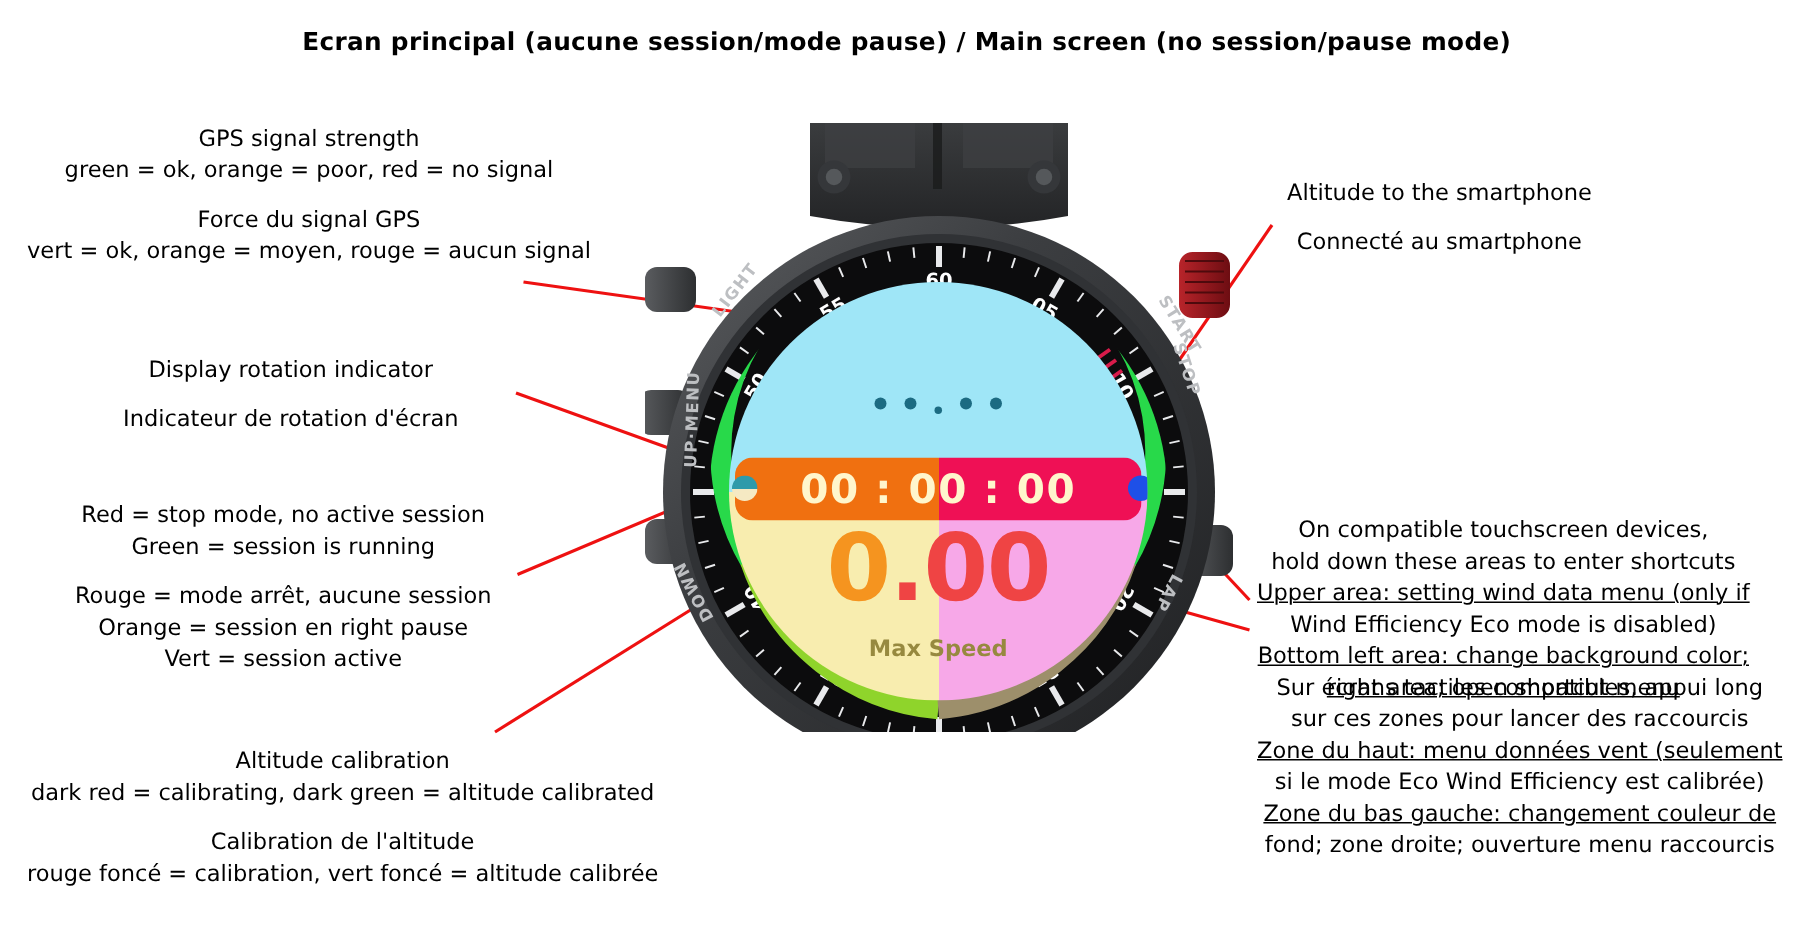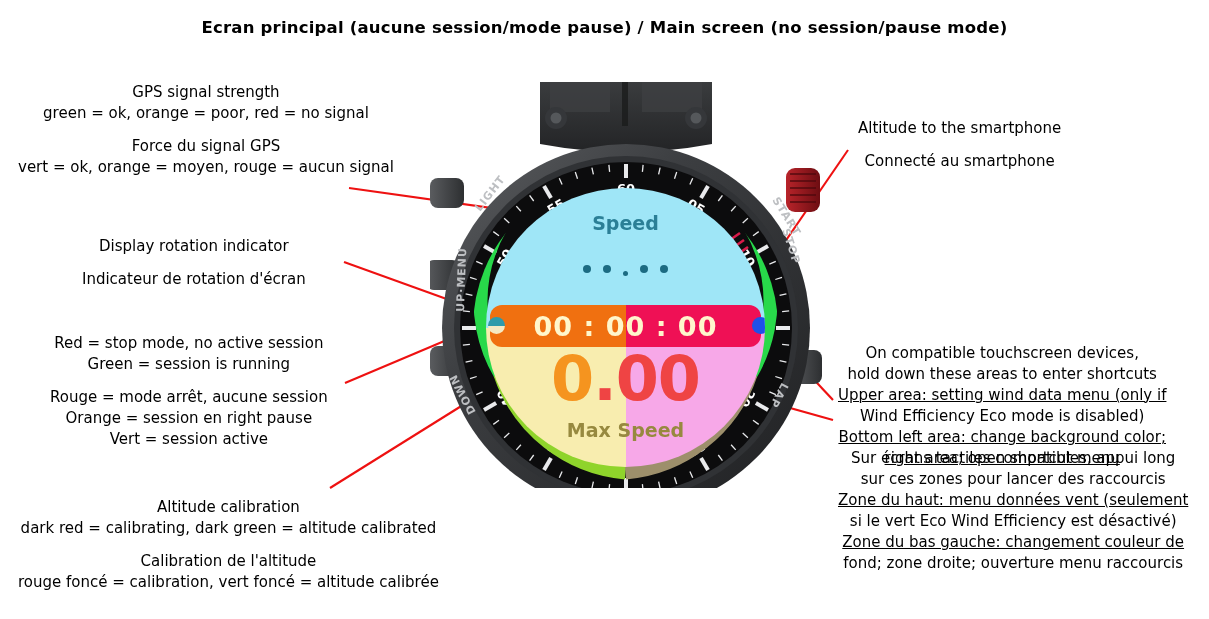--- a/index.html
+++ b/index.html
@@ -82,28 +82,28 @@
   }
   
   .quad { position: absolute; width: 50%; height: 50%; }
   #q-tl { left: 0;   top: 0; }
   #q-tr { left: 50%; top: 0; }
   #q-bl { left: 0;   top: 50%; }
   #q-br { left: 50%; top: 50%; }
 
   #label-speed {
     position: absolute; top: 24px; left: 0; width: 100%;
-    text-align: center;
-    font-size: 19px; font-weight: bold;
+    text-align: right;
+    font-size: 11px; font-weight: normal;
     font-family: "DejaVu Sans", "Liberation Sans", sans-serif;
   }
   #label-maxspeed {
     position: absolute; bottom: 26px; left: 0; width: 100%;
     text-align: center;
-    font-size: 19px; font-weight: bold;
+    font-size: 15px; font-weight: bold;
   }
 
   
   #page-dots {
     position: absolute; top: 73px; left: 0; width: 100%;
     height: 16px;
     display: flex; align-items: center; justify-content: center;
   }
   #page-dots .dot {
     border-radius: 50%;
@@ -241,21 +241,21 @@
   <span class="ln u">Upper area: setting wind data menu (only if</span>
   <span class="ln">Wind Efficiency Eco mode is disabled)</span>
   <span class="ln u">Bottom left area: change background color;</span>
   <span class="ln u">right area; open shortcut menu</span>
 </div>
 
 <div class="note" id="note-shortcuts-fr">
   <span class="ln">Sur écrans tactiles compatibles, appui long</span>
   <span class="ln">sur ces zones pour lancer des raccourcis</span>
   <span class="ln u">Zone du haut: menu données vent (seulement</span>
-  <span class="ln">si le vert Eco Wind Efficiency est désactivé)</span>
+  <span class="ln">si le mode Eco Wind Efficiency est calibrée)</span>
   <span class="ln u">Zone du bas gauche: changement couleur de</span>
   <span class="ln">fond; zone droite; ouverture menu raccourcis</span>
 </div>
 
 <div id="watch-wrap">
 
   <svg id="watch-svg" width="392" height="406" viewBox="0 0 392 406">
     <defs>
       <linearGradient id="gBand" x1="0" y1="0" x2="0" y2="1">
         <stop offset="0" stop-color="#3a3c3e"></stop>

